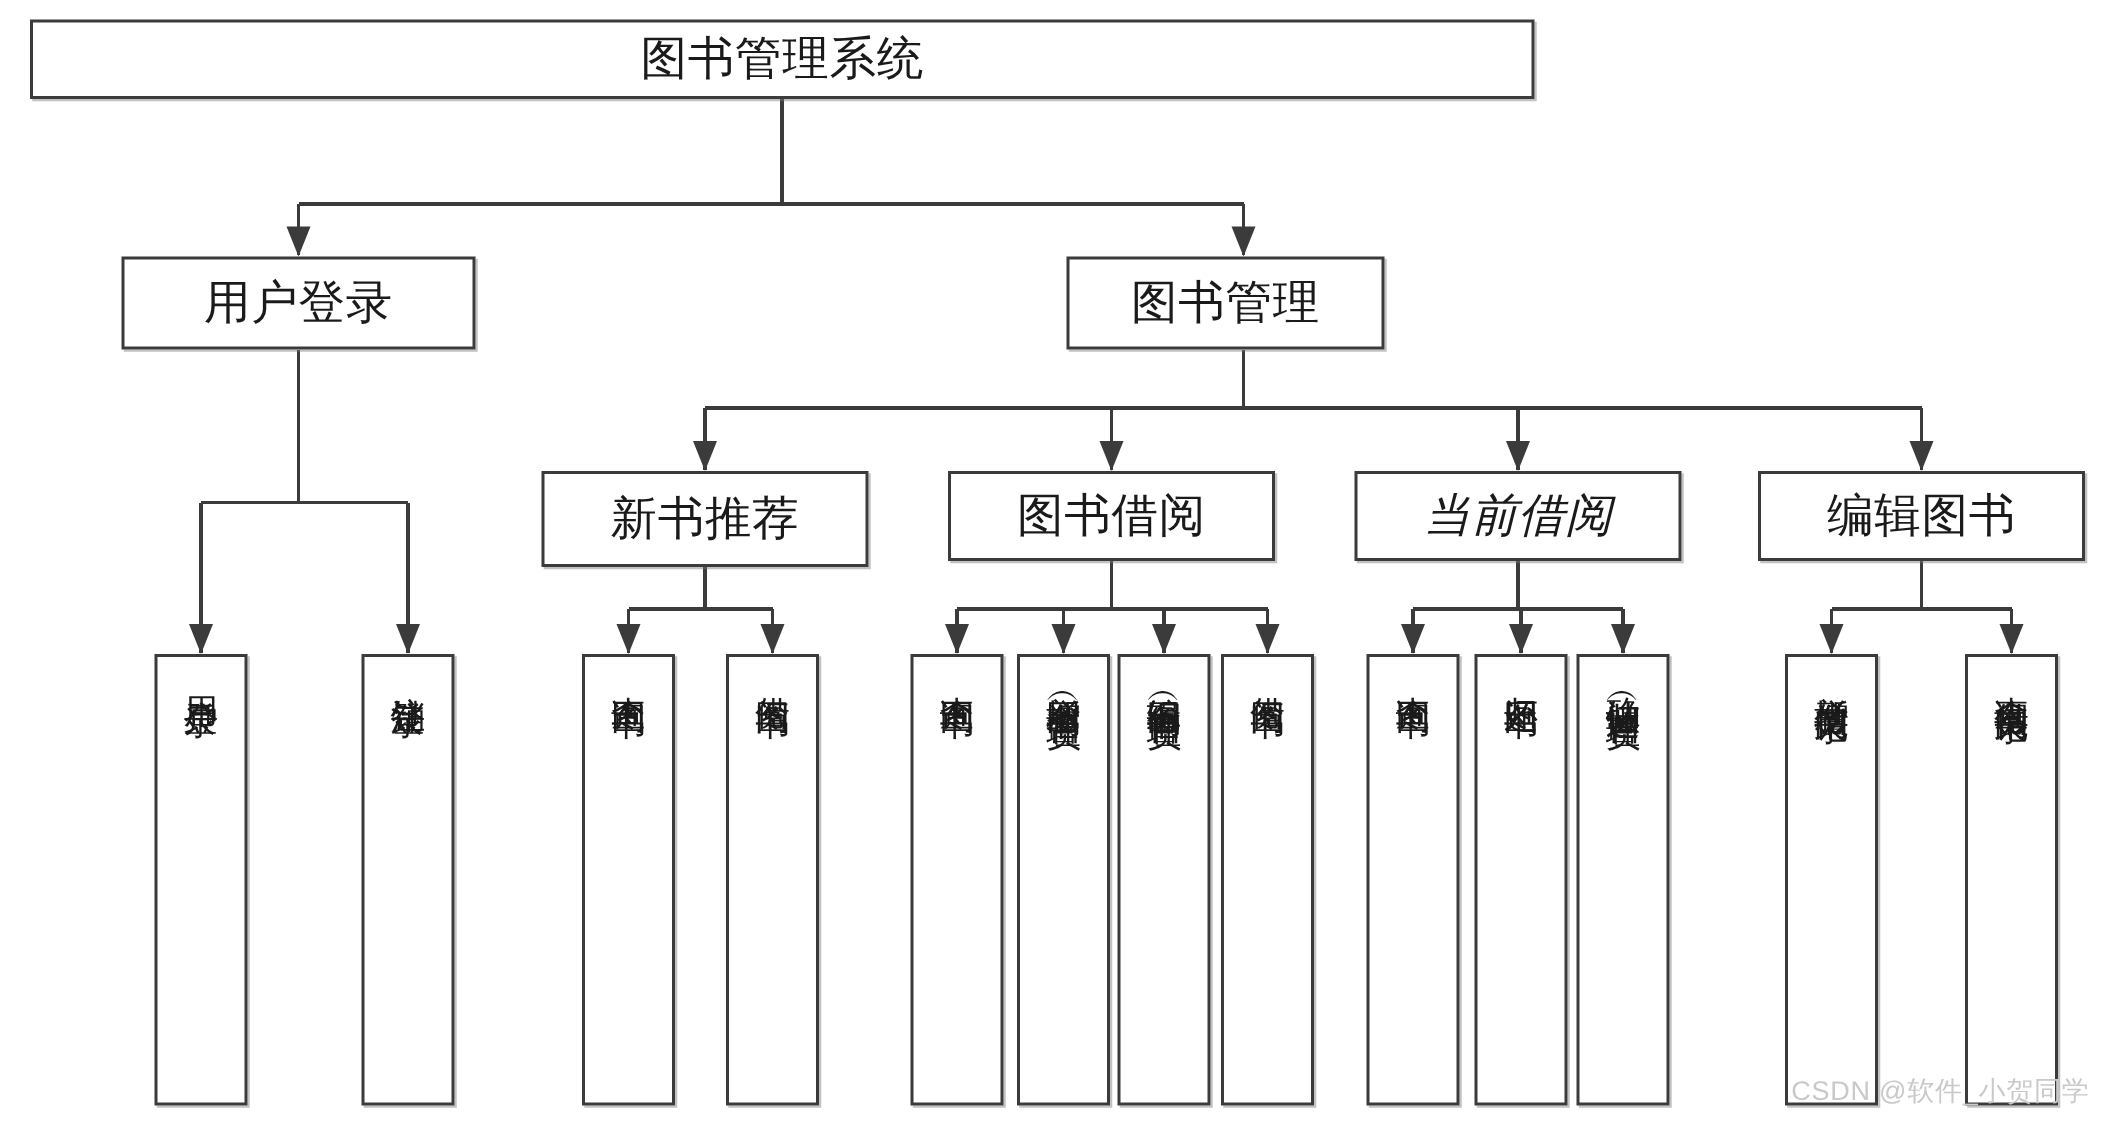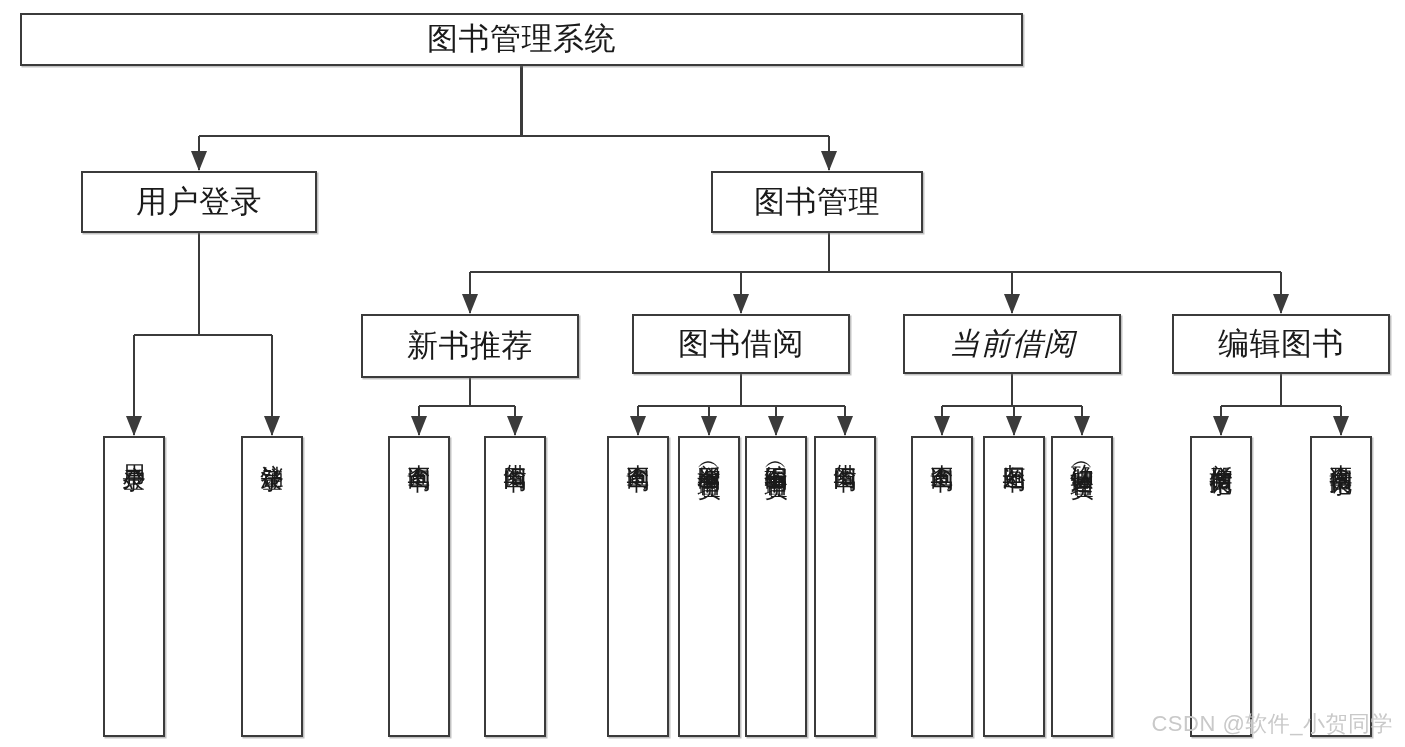--- a/index.html
+++ b/index.html
@@ -55,21 +55,21 @@
     font-size: 23px;
     line-height: 1.0;
     letter-spacing: 2px;
     white-space: normal;
     max-height: 100%;
   }
   #watermark {
     position: absolute;
     right: 12px;
     bottom: 8px;
-    font-size: 22px;
+    font-size: 18px;
     color: #c9c9c9;
     letter-spacing: 0.5px;
     user-select: none;
     white-space: nowrap;
   }
 </style>
 </head>
 <body>
 
 <div id="canvas">

